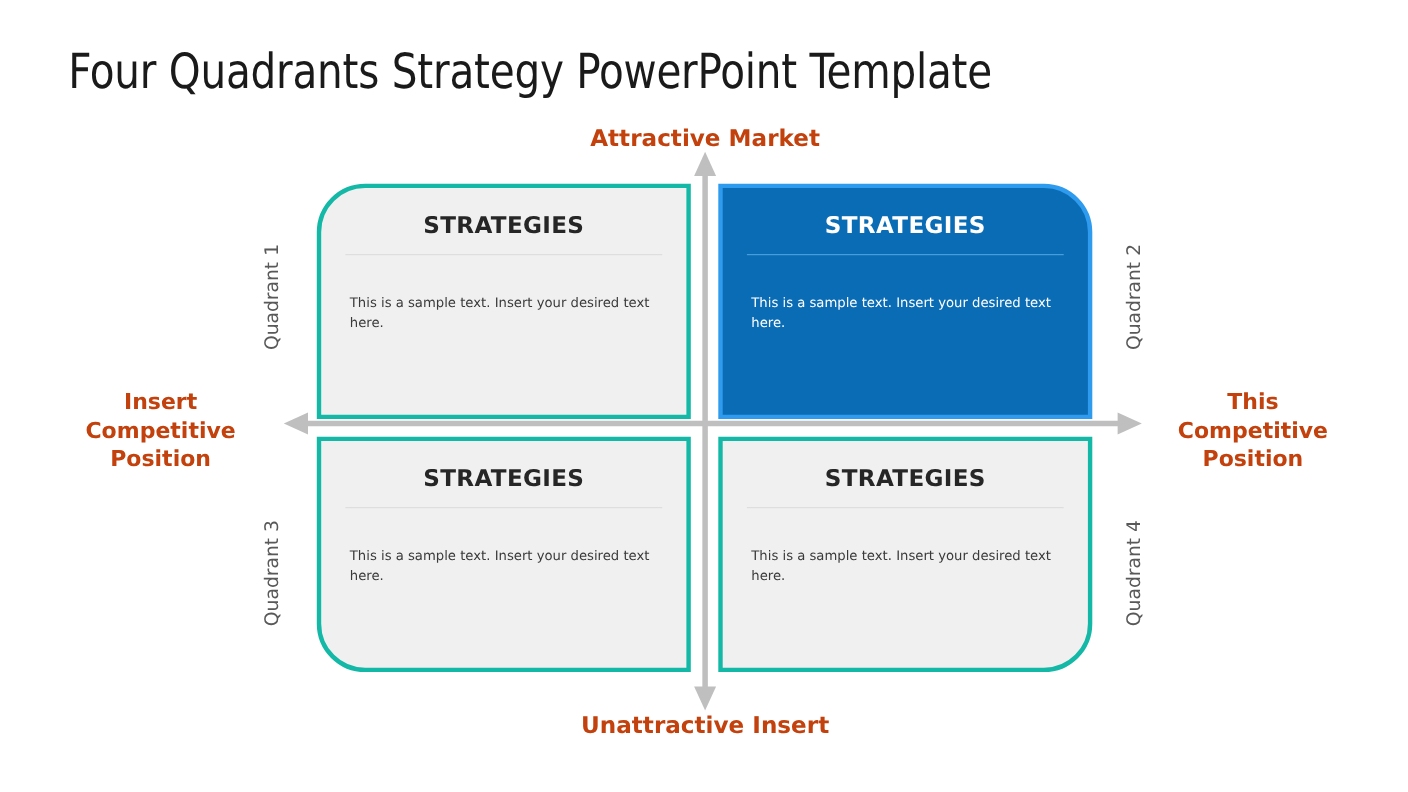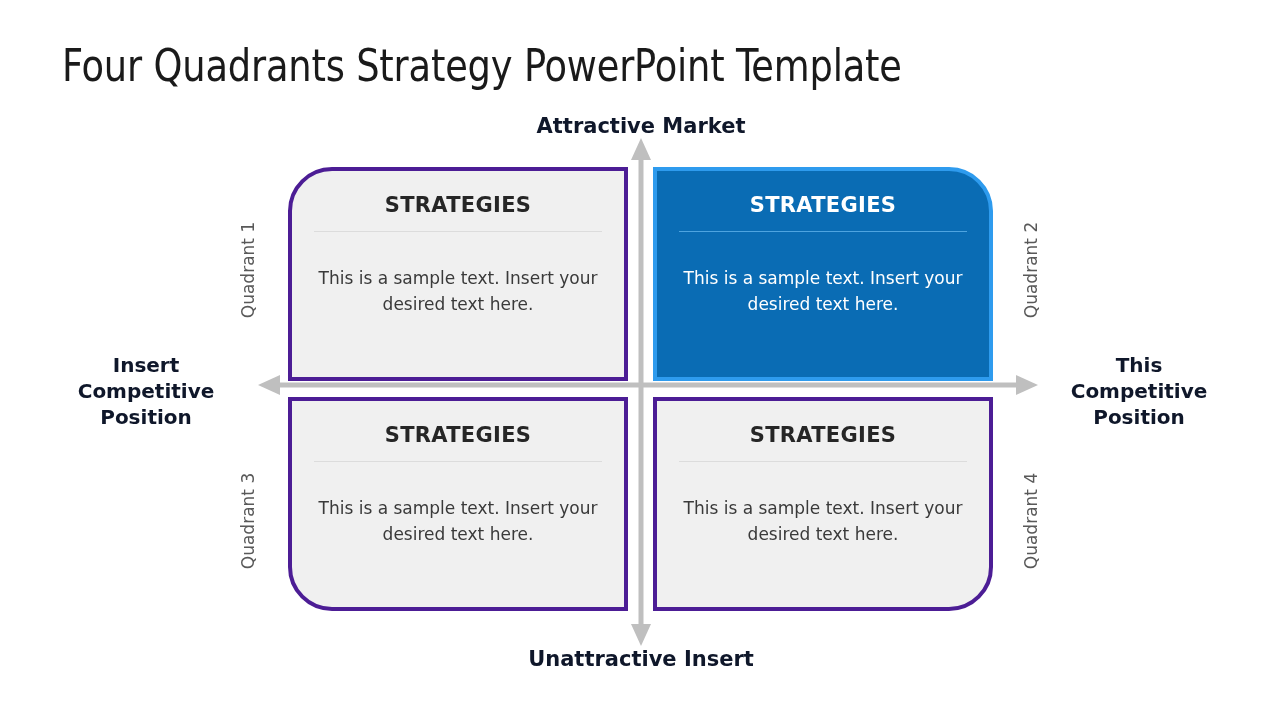--- a/index.html
+++ b/index.html
@@ -37,21 +37,21 @@
     left: 0;
     top: 0;
     width: 1280px;
     height: 720px;
   }
 
   
   .axis-label {
     position: absolute;
     font-weight: bold;
-    color: #0f172a;
+    color: #c2410c;
     text-align: center;
     line-height: 1.3;
   }
   .axis-top {
     left: 441px;
     top: 113px;
     width: 400px;
     font-size: 21px;
   }
   .axis-bottom {
@@ -96,21 +96,21 @@
   .ql-1 { left: 193px; top: 260px; width: 110px; }
   .ql-2 { left: 976px; top: 260px; width: 110px; }
   .ql-3 { left: 193px; top: 511px; width: 110px; }
   .ql-4 { left: 976px; top: 511px; width: 110px; }
 
   
   .card {
     position: absolute;
     box-sizing: border-box;
     background: #f0f0f0;
-    border: 4px solid #4c1d95;
+    border: 4px solid #14b8a6;
     display: flex;
     flex-direction: column;
     align-items: center;
   }
   .card.q1 {
     left: 288px; top: 167px; width: 340px; height: 214px;
     border-radius: 44px 0 0 0;
   }
   .card.q2 {
     left: 653px; top: 167px; width: 340px; height: 214px;
@@ -140,22 +140,21 @@
     margin-top: 14px;
     width: 288px;
     height: 1px;
     background: #dcdcdc;
   }
   .card.q2 .card-divider { background: #4ea4e0; }
 
   .card-body {
     margin-top: 34px;
     width: 280px;
-    text-align: center;
-    font-size: 17px;
+    font-size: 12px;
     line-height: 1.5;
     color: #3a3a3a;
   }
   .card.q2 .card-body { color: #ffffff; }
 </style>
 </head>
 <body>
 
 <div class="slide-title">Four Quadrants Strategy PowerPoint Template</div>
 

